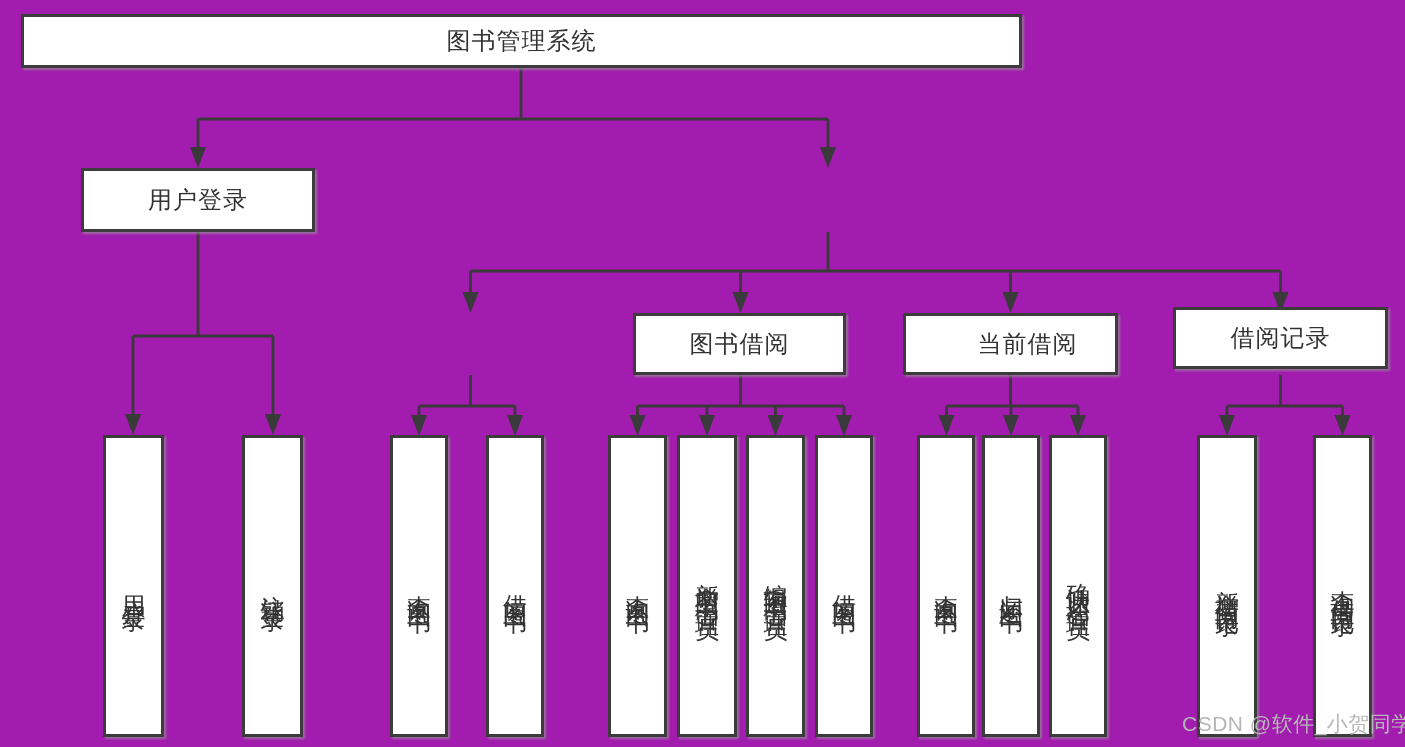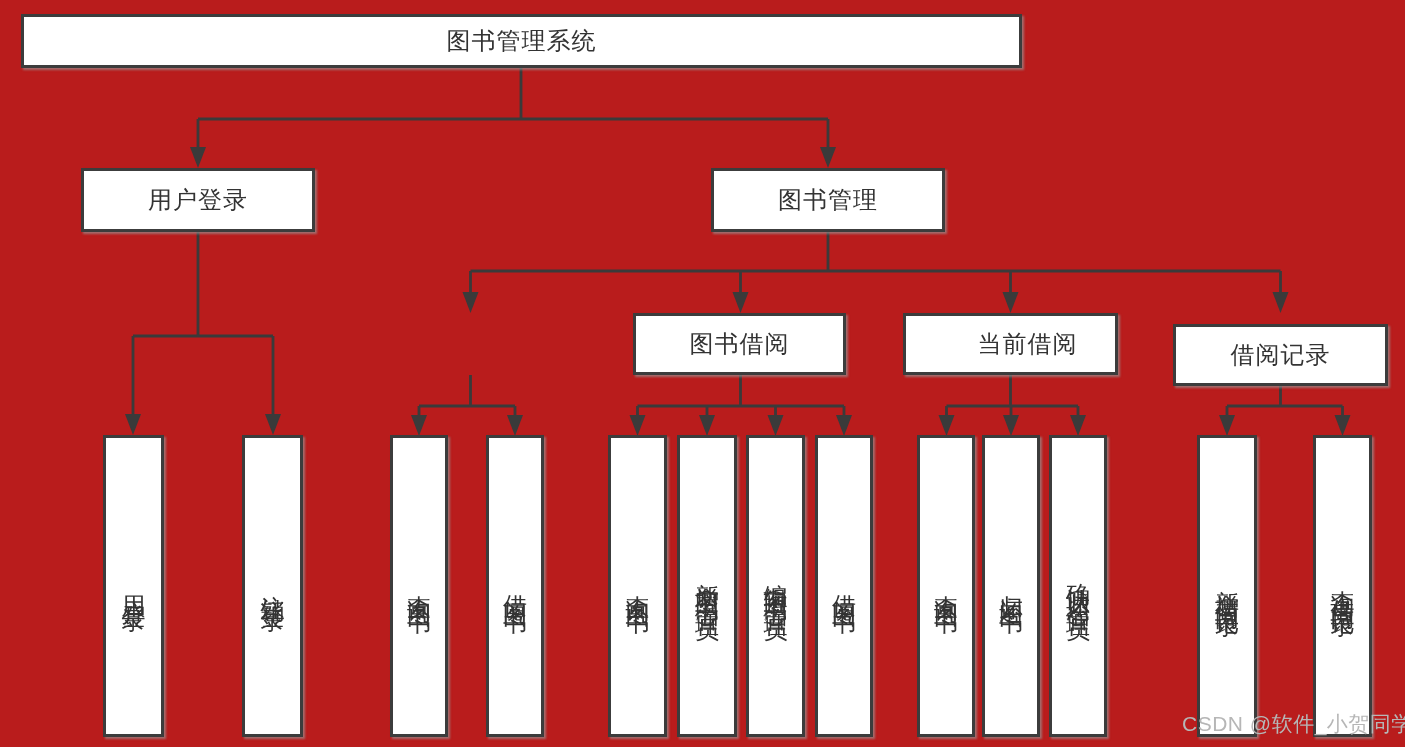--- a/index.html
+++ b/index.html
@@ -4,21 +4,21 @@
 <style>
   html, body {
     margin: 0;
     padding: 0;
     background: #ffffff;
   }
   .canvas {
     position: relative;
     width: 1405px;
     height: 747px;
-    background: #b91c1c;
+    background: #a21caf;
     font-family: "Liberation Sans", "DejaVu Sans", sans-serif;
     color: #333333;
     overflow: hidden;
   }
   .connectors {
     position: absolute;
     left: 0; top: 0;
     width: 1405px; height: 747px;
     pointer-events: none;
   }
@@ -106,31 +106,28 @@
     </g>
   </svg>
 
   <div class="box" style="left:21px; top:14px; width:1001px; height:54px;">
     <span class="hlabel root-label">图书管理系统</span>
   </div>
 
   <div class="box" style="left:81px; top:168px; width:234px; height:64px;">
     <span class="hlabel">用户登录</span>
   </div>
-  <div class="box" style="left:711px; top:168px; width:234px; height:64px;">
-    <span class="hlabel">图书管理</span>
-  </div>
 
   <div class="box" style="left:633px; top:313px; width:213px; height:62px;">
     <span class="hlabel">图书借阅</span>
   </div>
   <div class="box" style="left:903px; top:313px; width:215px; height:62px;padding-left:34px;">
     <span class="hlabel">当前借阅</span>
   </div>
-  <div class="box" style="left:1173px; top:324px; width:215px; height:62px;">
+  <div class="box" style="left:1173px; top:307px; width:215px; height:62px;">
     <span class="hlabel">借阅记录</span>
   </div>
 
   <div class="box" style="left:103px; top:435px; width:61px; height:302px;">
     <span class="vtext">用户登录</span>
   </div>
   <div class="box" style="left:242px; top:435px; width:61px; height:302px;">
     <span class="vtext">注销登录</span>
   </div>
 

